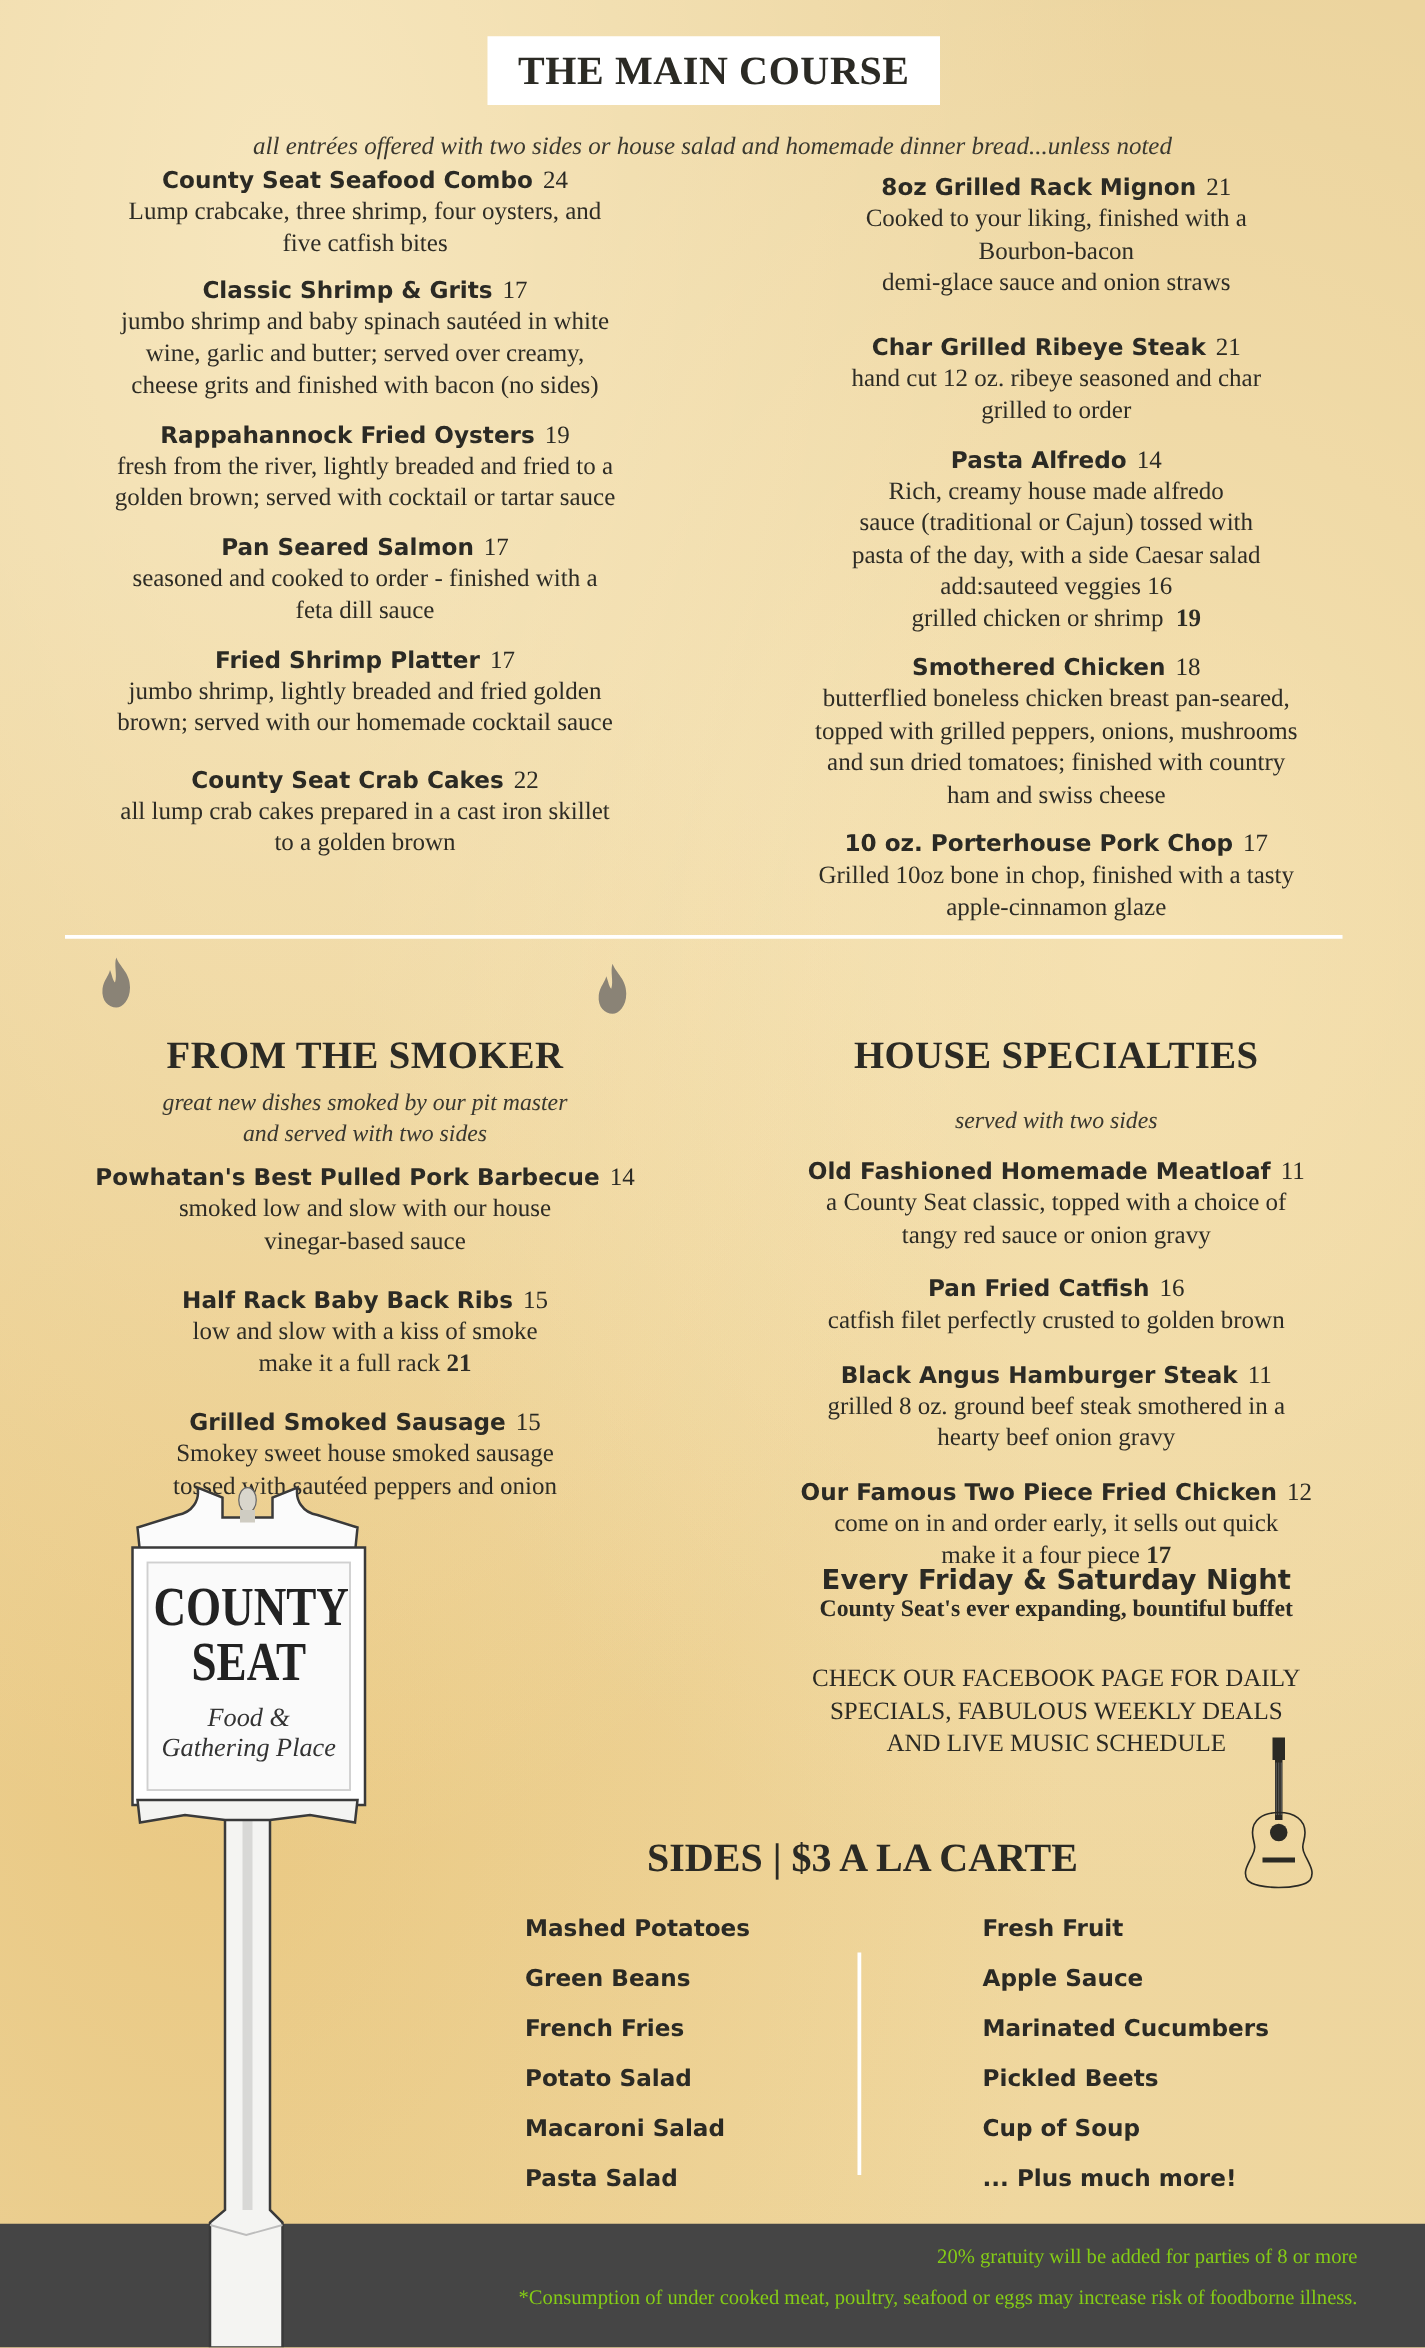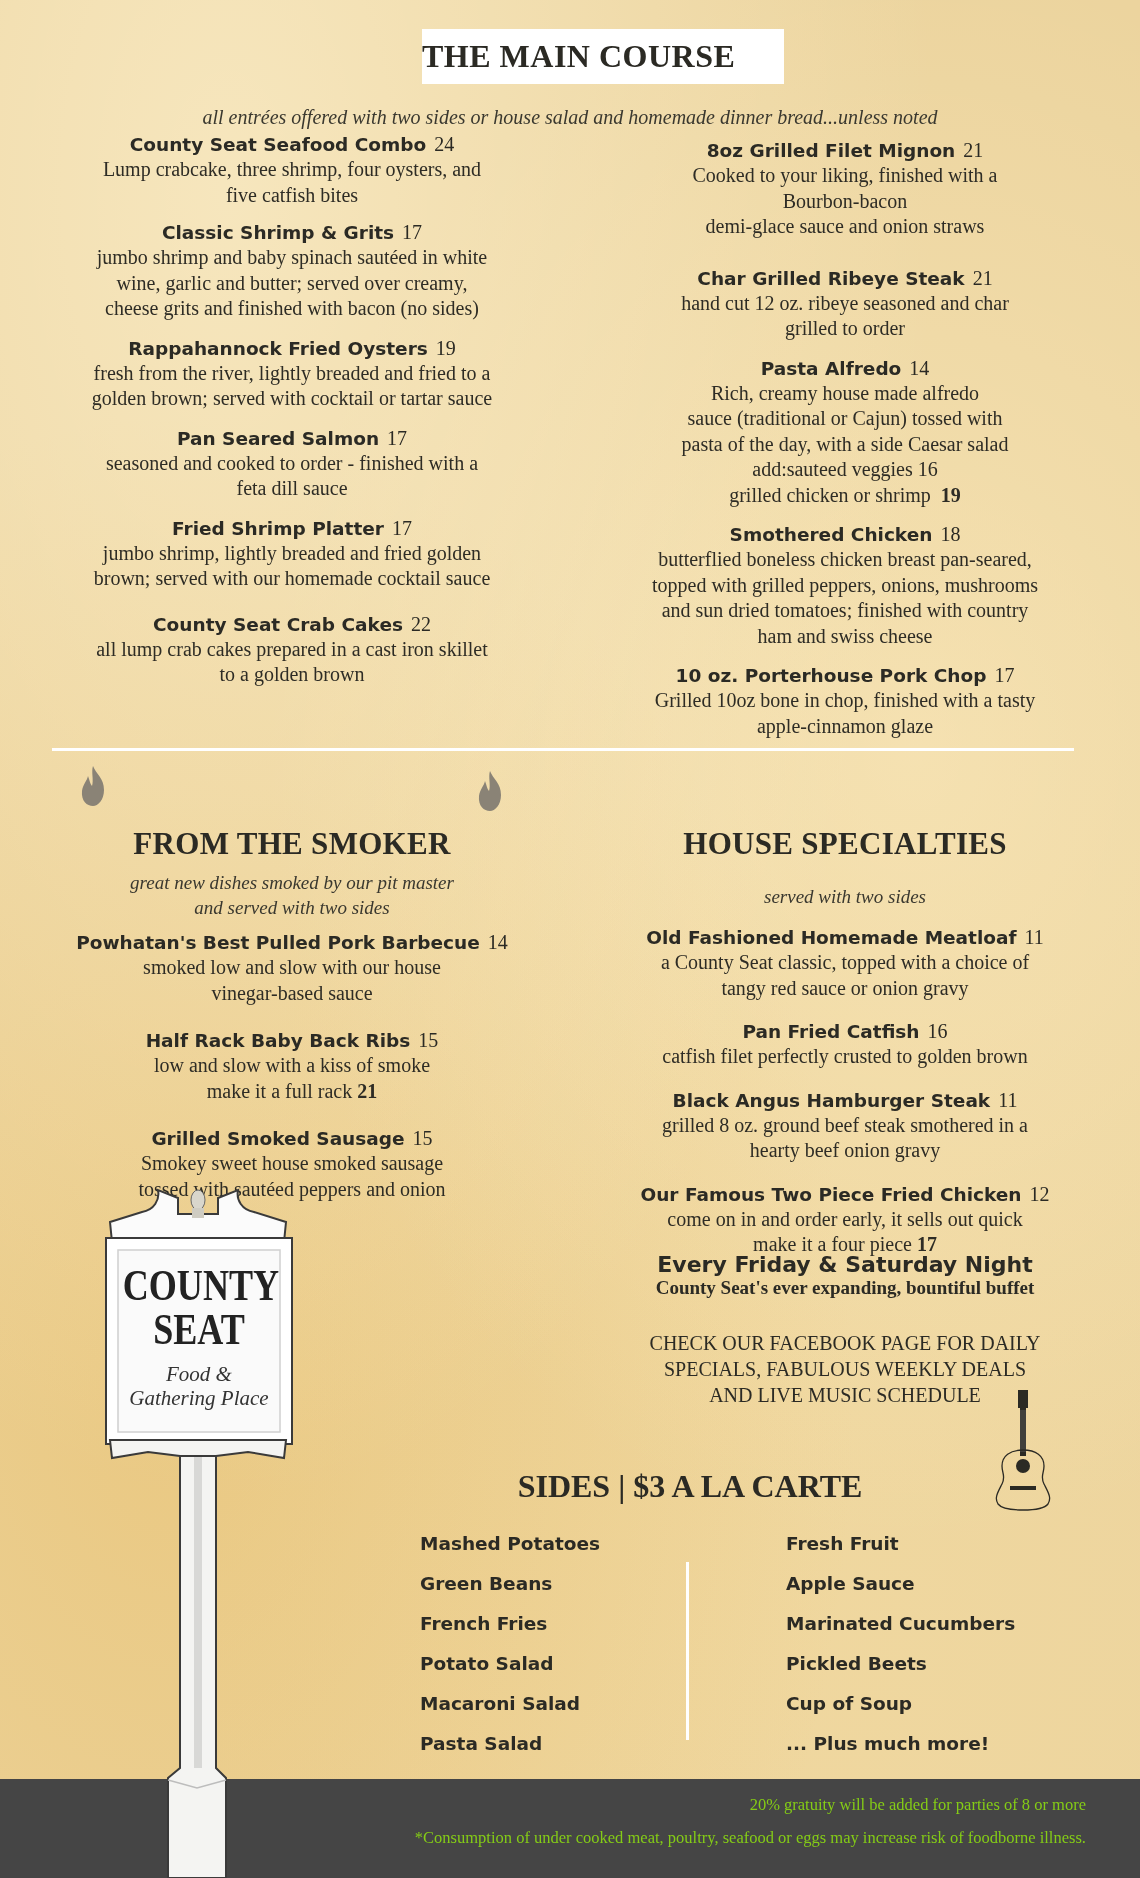--- a/index.html
+++ b/index.html
@@ -10,21 +10,21 @@
       radial-gradient(ellipse at 20% 10%, rgba(255,245,215,0.55), rgba(255,245,215,0) 55%),
       radial-gradient(ellipse at 80% 40%, rgba(255,240,200,0.45), rgba(255,240,200,0) 50%),
       radial-gradient(ellipse at 15% 75%, rgba(230,180,80,0.35), rgba(230,180,80,0) 50%),
       radial-gradient(ellipse at 70% 85%, rgba(245,220,160,0.4), rgba(245,220,160,0) 55%);
     color: #2b2a24;
     font-family: "DejaVu Serif", serif;
   }
   .abs { position: absolute; }
   .title-box {
     left: 390px; top: 29px; width: 362px; height: 55px; background: #fff;
-    display: flex; align-items: center;  margin-left: 32px;
+    display: flex; align-items: center; justify-content: center;
   }
   .title-box span {
     font-family: "Liberation Serif", serif; font-weight: bold; font-size: 32px; color: #2b2a24; letter-spacing: 0.5px;
   }
   .subtitle {
     left: 0; width: 1140px; top: 106px; text-align: center;
     font-family: "Liberation Serif", serif; font-style: italic; font-size: 20px; color: #3a382f;
   }
   .col { position: absolute; text-align: center; }
   .item { margin-bottom: 14px; }
@@ -121,21 +121,21 @@
     <div class="item-name"><span>County Seat Crab Cakes</span><span class="item-price">22</span></div>
     <div class="item-desc">
         <div>all lump crab cakes prepared in a cast iron skillet</div>
         <div>to a golden brown</div>
       </div>
   </div>
 </div>
 
 <div class="col" style="left:610px; width:470px; top:138px;">
   <div class="item" style="margin-bottom:26px;">
-    <div class="item-name"><span>8oz Grilled Filet Mignon</span><span class="item-price">21</span></div>
+    <div class="item-name"><span>8oz Grilled Rack Mignon</span><span class="item-price">21</span></div>
     <div class="item-desc">
         <div>Cooked to your liking, finished with a</div>
         <div>Bourbon-bacon</div>
         <div>demi-glace sauce and onion straws</div>
       </div>
   </div>
   <div class="item">
     <div class="item-name"><span>Char Grilled Ribeye Steak</span><span class="item-price">21</span></div>
     <div class="item-desc">
         <div>hand cut 12 oz. ribeye seasoned and char</div>

